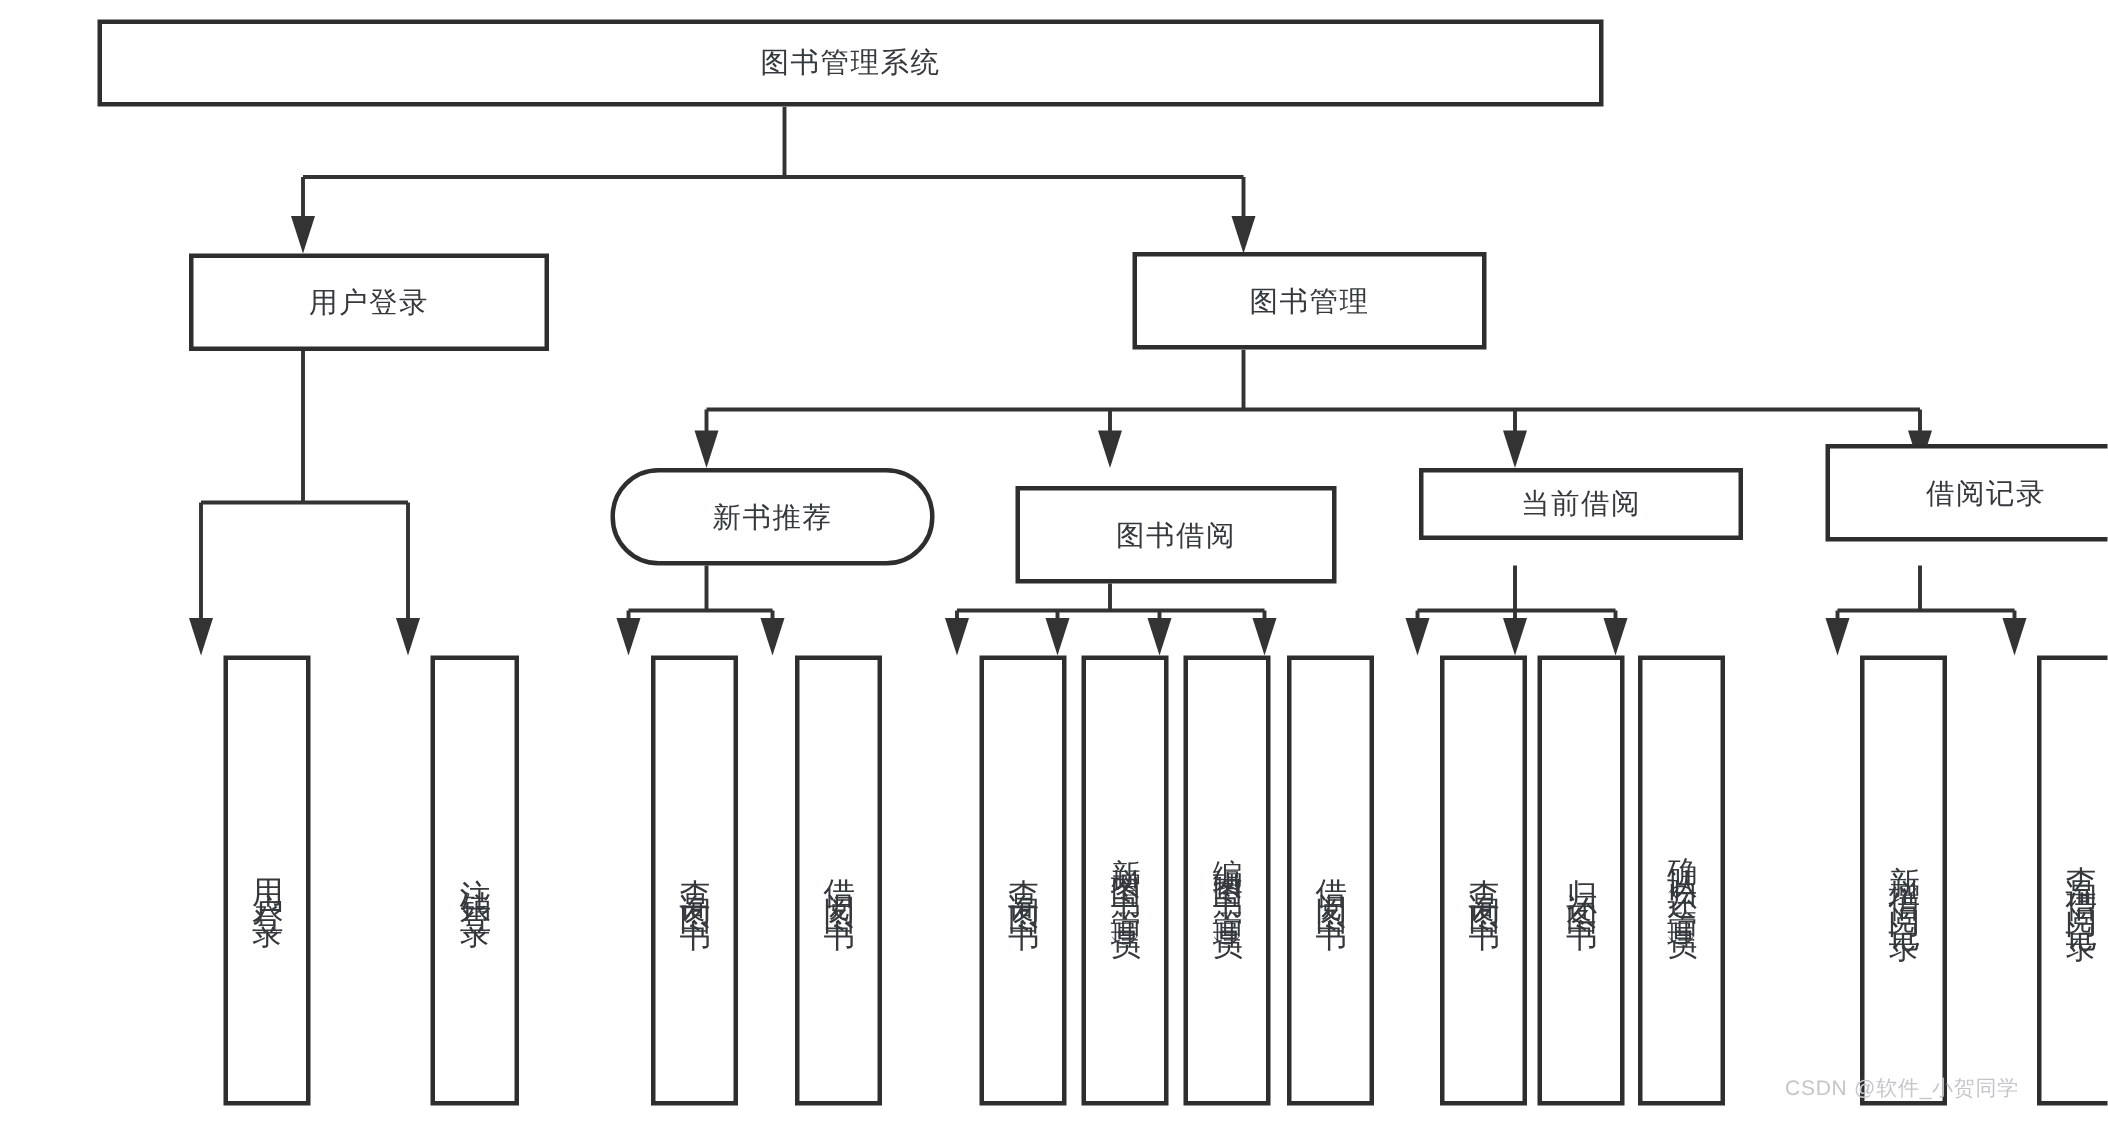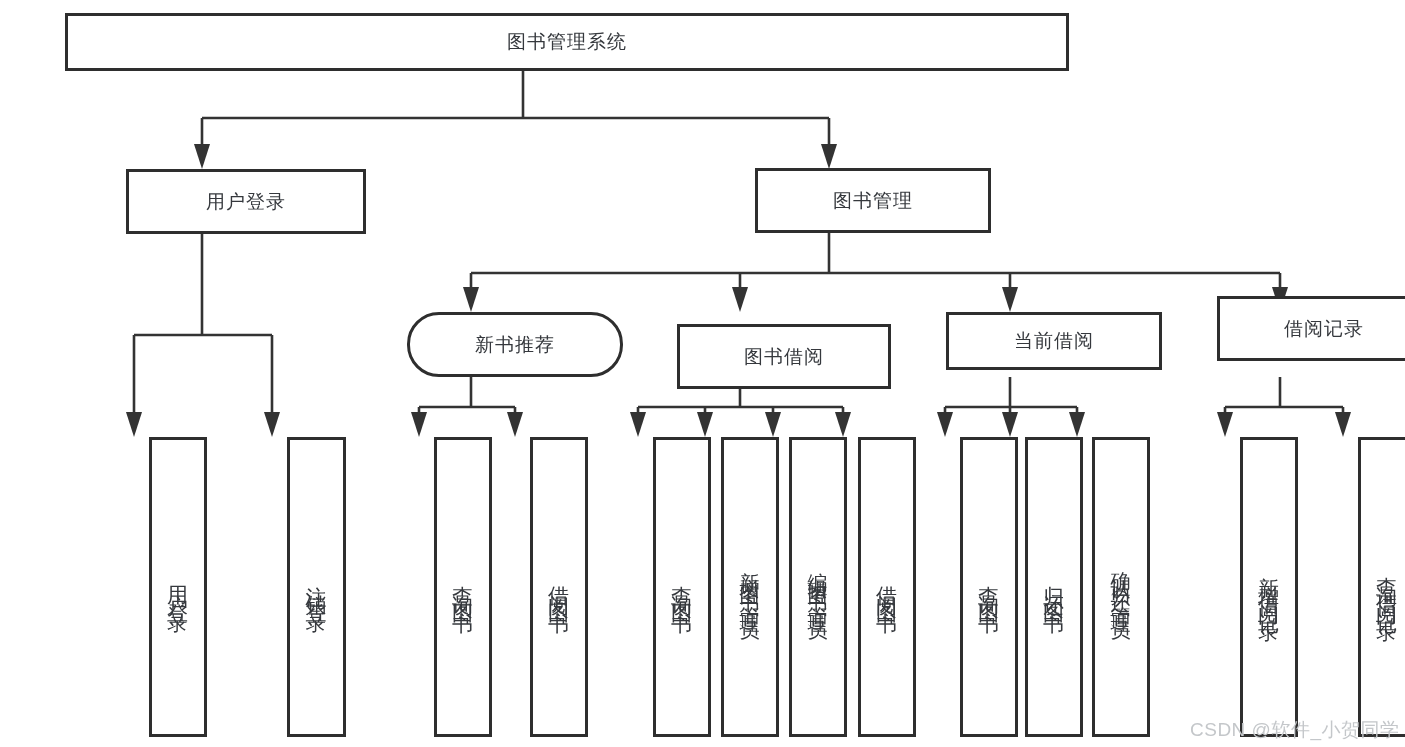--- a/index.html
+++ b/index.html
@@ -40,21 +40,21 @@
     line-height:1;
     color:var(--text);
   }
   .leaf--tight span{
     font-size:20px;
     letter-spacing:7px;
   }
   .watermark{
     position:absolute;
     left:1190px;top:717px;
-    font-size:19px;
+    font-size:14px;
     color:var(--watermark-text);
     white-space:nowrap;
     z-index:5;
     letter-spacing:0.5px;
   }
 </style>
 </head>
 <body>
 
 <div class="stage">
@@ -145,21 +145,21 @@
   <div class="box hbox" style="left:711px;top:168px;width:236px;height:65px;">
     <span>图书管理</span>
   </div>
 
   <div class="box hbox" style="left:363px;top:312px;width:216px;height:65px;border-radius:32px;">
     <span>新书推荐</span>
   </div>
   <div class="box hbox" style="left:633px;top:324px;width:214px;height:65px;">
     <span>图书借阅</span>
   </div>
-  <div class="box hbox" style="left:902px;top:312px;width:216px;height:58px;">
+  <div class="box hbox" style="left:902px;top:312px;width:216px;height:48px;">
     <span>当前借阅</span>
   </div>
   <div class="box hbox" style="left:1173px;top:296px;width:214px;height:65px;">
     <span>借阅记录</span>
   </div>
 
   <div class="box leaf" style="left:105px;top:437px;width:58px;height:300px;">
     <span>用户登录</span>
   </div>
   <div class="box leaf" style="left:243px;top:437px;width:59px;height:300px;">

